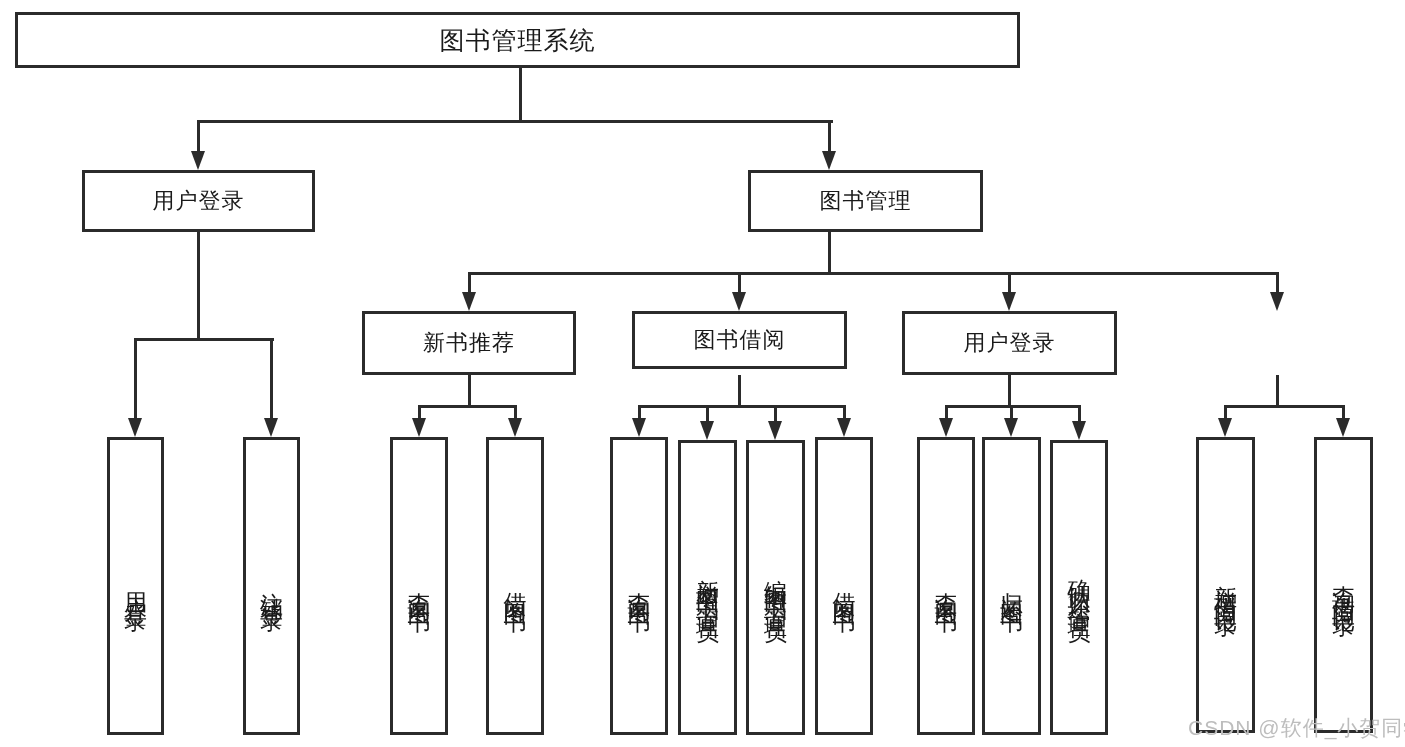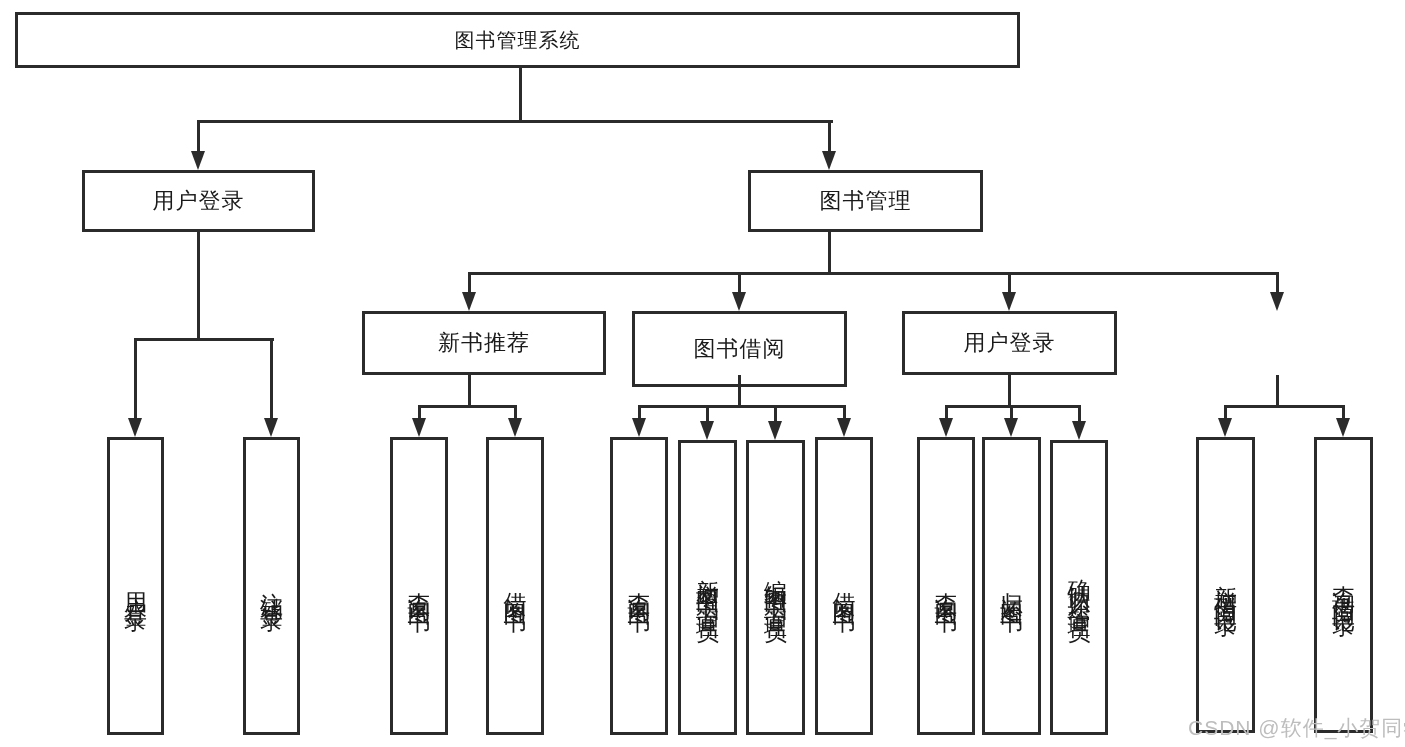--- a/index.html
+++ b/index.html
@@ -5,21 +5,21 @@
   html,body{margin:0;padding:0;background:#ffffff;}
   #stage{
     position:relative;width:1405px;height:747px;background:#ffffff;overflow:hidden;
     font-family:"Liberation Sans","DejaVu Sans",sans-serif;color:#1a1a1a;
   }
   .node{
     position:absolute;box-sizing:border-box;border:3px solid #2b2b2b;background:#ffffff;
     display:flex;align-items:center;justify-content:center;
   }
   .hbox{font-size:22px;letter-spacing:1px;white-space:nowrap;}
-  .rootbox{font-size:20px;}
+  .rootbox{font-size:25px;}
   .vbox{
     font-size:23px;
     writing-mode:vertical-rl;text-orientation:mixed;letter-spacing:6px;
     line-height:1;
   }
   .vline,.hline{position:absolute;background:#2b2b2b;}
   .vline{width:3px;}
   .hline{height:3px;}
   .arrow{
     position:absolute;width:0;height:0;
@@ -35,23 +35,23 @@
 <body>
 
 <div id="stage">
 
   <div class="node hbox rootbox" style="left:15px;top:12px;width:1005px;height:56px">图书管理系统</div>
 
   <div class="node hbox" style="left:82px;top:170px;width:233px;height:62px">用户登录</div>
 
   <div class="node hbox" style="left:748px;top:170px;width:235px;height:62px">图书管理</div>
 
-  <div class="node hbox" style="left:362px;top:311px;width:244px;height:64px">新书推荐</div>
+  <div class="node hbox" style="left:362px;top:311px;width:214px;height:64px">新书推荐</div>
 
-  <div class="node hbox" style="left:632px;top:311px;width:215px;height:76px">图书借阅</div>
+  <div class="node hbox" style="left:632px;top:311px;width:215px;height:58px">图书借阅</div>
 
   <div class="node hbox" style="left:902px;top:311px;width:215px;height:64px">用户登录</div>
 
 
   <div class="node vbox" style="left:107px;top:437px;width:57px;height:298px">用户登录</div>
 
   <div class="node vbox" style="left:243px;top:437px;width:57px;height:298px">注销登录</div>
 
   <div class="node vbox" style="left:390px;top:437px;width:58px;height:298px">查询图书</div>
 

